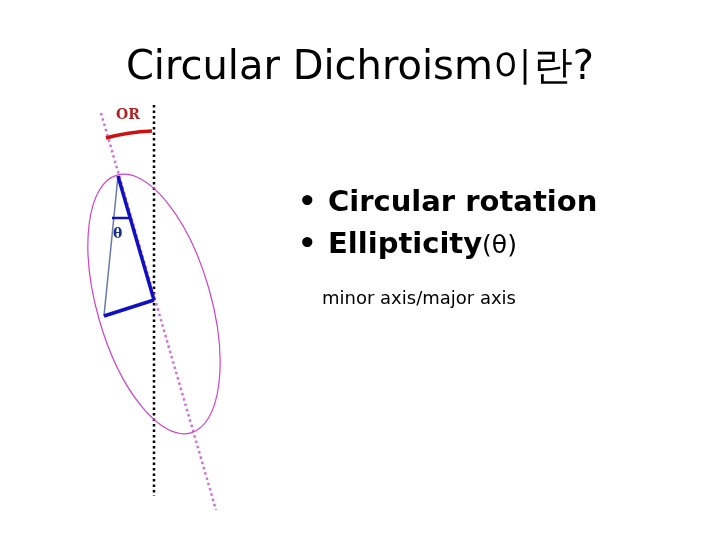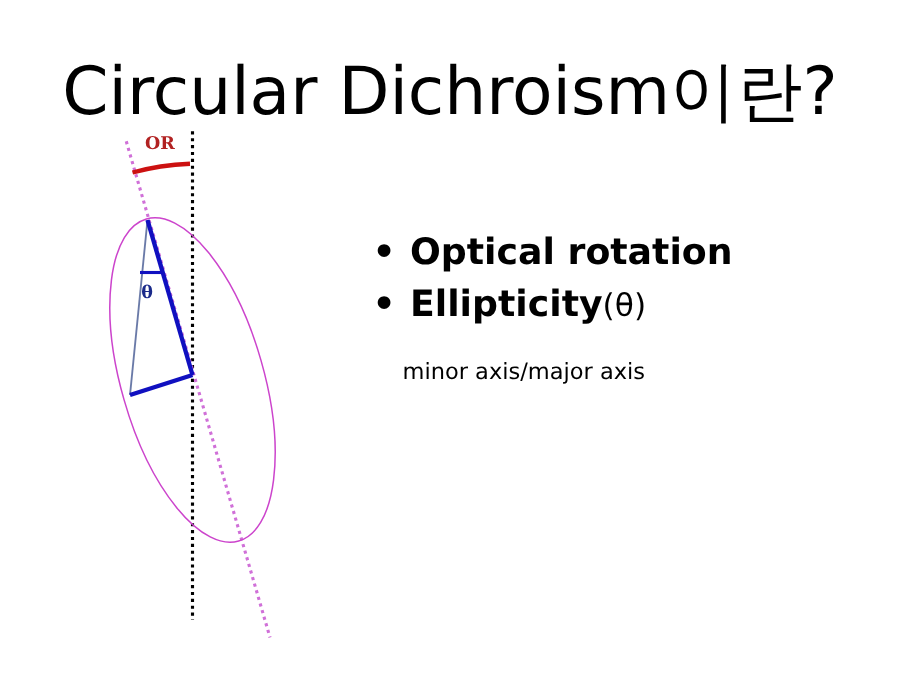--- a/index.html
+++ b/index.html
@@ -14,21 +14,21 @@
       overflow: hidden;
       font-family: "DejaVu Sans", sans-serif;
       color: #000;
     }
     .title {
       position: absolute;
       left: 0;
       top: 38px;
       width: 720px;
       text-align: center;
-      font-size: 53px;
+      font-size: 40px;
       font-weight: normal;
       letter-spacing: 0px;
       white-space: nowrap;
     }
     .diagram {
       position: absolute;
       left: 0;
       top: 0;
       width: 720px;
       height: 540px;
@@ -91,21 +91,21 @@
 
   <line x1="154" y1="300" x2="104" y2="316" stroke="#1010c0" stroke-width="3.5"></line>
 
   <line x1="112" y1="218" x2="131" y2="218" stroke="#1010c0" stroke-width="2.5"></line>
   <text x="113" y="238" font-family="'DejaVu Serif', serif" font-weight="bold" font-size="14" fill="#1a2a8a">θ</text>
 </svg>
 
 <ul class="bullets">
   <li class="bullet">
     <span class="bullet-dot">•</span>
-    <b>Optical rotation</b>
+    <b>Circular rotation</b>
   </li>
   <li class="bullet">
     <span class="bullet-dot">•</span>
     <b>Ellipticity</b><span class="paren">(θ)</span>
   </li>
 </ul>
 
 <div class="subtext">minor axis/major axis</div>
 
 </body></html>

